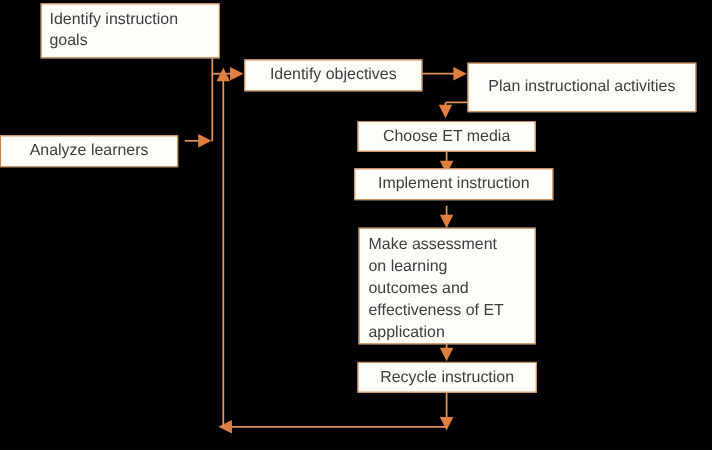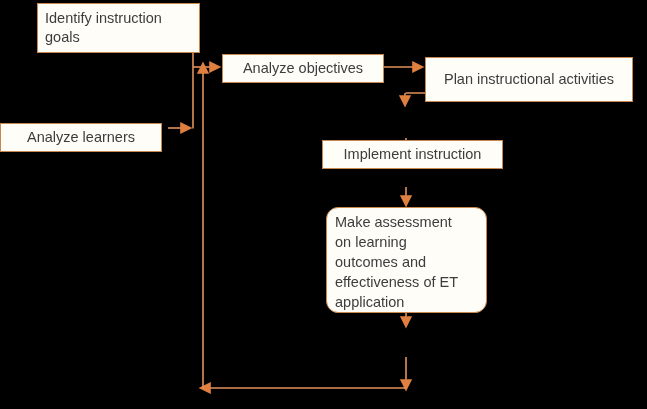--- a/index.html
+++ b/index.html
@@ -33,22 +33,22 @@
   .node.left{
     justify-content:flex-start;
     text-align:left;
     align-items:flex-start;
   }
   #n-identify-goals{left:5px;top:3px;width:163px;height:50px;padding:5px 4px 2px 7px;margin-left:32px;}
   #n-analyze-learners{left:0;top:123px;width:162px;height:29px;}
   #n-identify-objectives{left:222px;top:54px;width:162px;height:29px;}
   #n-plan-activities{left:425px;top:57px;width:208px;height:45px;}
   #n-choose-media{left:325px;top:110px;width:162px;height:28px;}
-  #n-implement-instruction{left:322px;top:140px;width:181px;height:29px;}
-  #n-make-assessment{left:326px;top:207px;width:161px;height:106px;padding:4px 2px 2px 8px;line-height:20px;border-radius:12px;}
+  #n-implement-instruction{left:322px;top:153px;width:181px;height:29px;}
+  #n-make-assessment{left:326px;top:207px;width:161px;height:106px;padding:4px 2px 2px 8px;line-height:20px;}
   #n-recycle-instruction{left:325px;top:329px;width:163px;height:28px;}
 </style>
 </head>
 <body>
 
 <div id="canvas">
 
   <svg id="wires" viewBox="0 0 647 409" xmlns="http://www.w3.org/2000/svg">
     <defs>
       <marker id="ah" viewBox="0 0 10 10" markerWidth="8.5" markerHeight="8.5" refX="7" refY="5" orient="auto">
@@ -68,22 +68,24 @@
     <path class="connector" d="M406,187 V204" marker-end="url(#ah)"></path>
     <path class="connector" d="M406,313 V325" marker-end="url(#ah)"></path>
     <path class="connector" d="M406,357 V388" marker-end="url(#ah)"></path>
     <path class="connector" d="M406,388 H202" marker-end="url(#ah)"></path>
     <path class="connector" d="M203,388 V65" marker-end="url(#ah)"></path>
   </svg>
 
   <div class="node left" id="n-identify-goals">Identify instruction
 goals</div>
   <div class="node" id="n-analyze-learners">Analyze learners</div>
-  <div class="node" id="n-identify-objectives">Analyze objectives</div>
+  <div class="node" id="n-identify-objectives">Identify objectives</div>
   <div class="node" id="n-plan-activities">Plan instructional activities</div>
+  <div class="node" id="n-choose-media">Choose ET media</div>
   <div class="node" id="n-implement-instruction">Implement instruction</div>
   <div class="node left" id="n-make-assessment">Make assessment
 on learning
 outcomes and
 effectiveness of ET
 application</div>
+  <div class="node" id="n-recycle-instruction">Recycle instruction</div>
 
 </div>
 
 </body></html>

